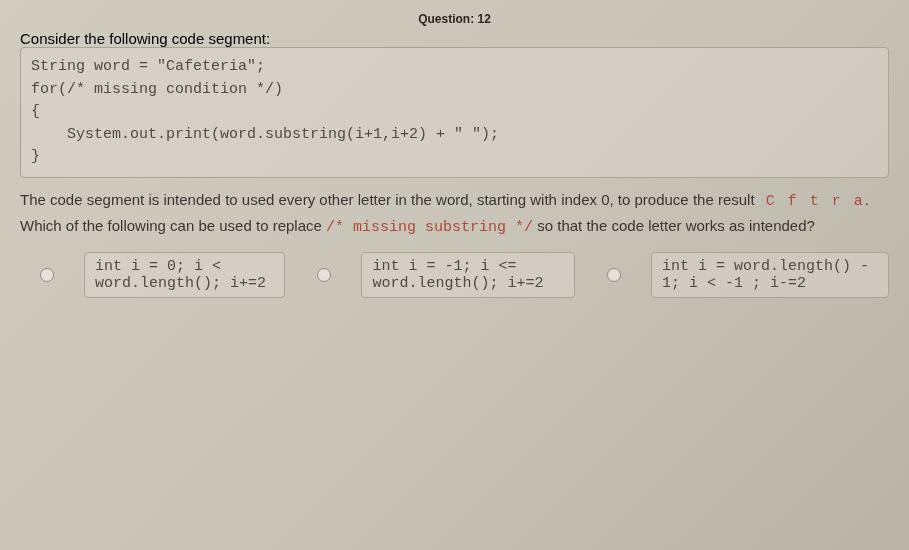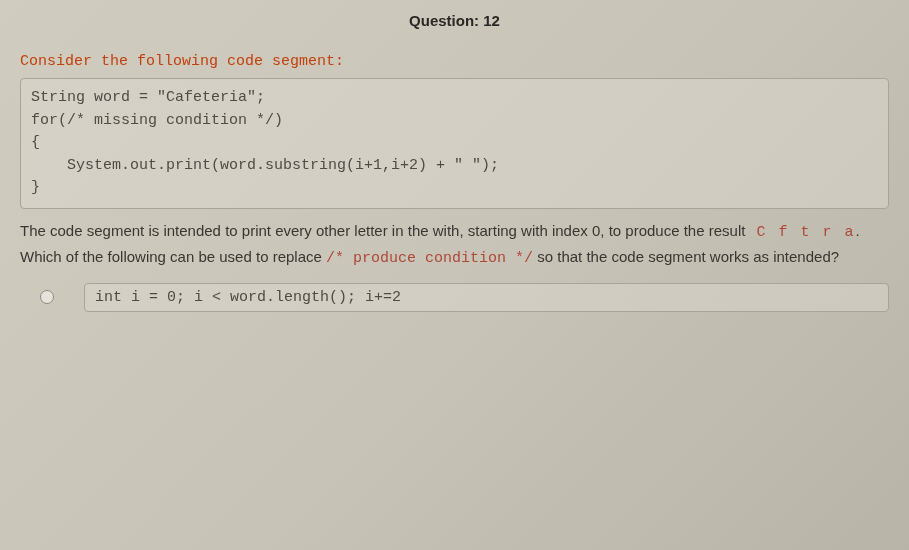--- a/index.html
+++ b/index.html
@@ -11,30 +11,29 @@
       font-family: Arial, Helvetica, sans-serif;
       background: linear-gradient(135deg, #d0ccc0 0%, #c8c4b8 50%, #b8b4a8 100%);
       width: 909px;
       height: 550px;
       padding: 12px 20px;
       color: #3a3632;
       overflow: hidden;
     }
     .question-title {
       text-align: center;
-      font-size: 15px;
+      font-size: 12px;
       font-weight: bold;
-      margin-bottom: 24px;
+      margin-bottom: 4px;
       color: #2a2824;
     }
     .intro-text {
       font-size: 15px;
-      margin-bottom: 8px;
-      color: #c2410c;
-      font-family: Liberation Mono, monospace;
+      margin-bottom: 0;
+      color: #000000;
     }
     .code-block {
       border: 1px solid #a8a498;
       border-radius: 4px;
       background: rgba(220, 216, 208, 0.5);
       padding: 8px 10px;
       font-family: 'Courier New', Courier, monospace;
       font-size: 15px;
       color: #504c44;
       line-height: 1.5;
@@ -52,21 +51,21 @@
       color: #b04838;
       letter-spacing: 2px;
       margin-left: 7px;
     }
     .mono-red {
       font-family: 'Courier New', Courier, monospace;
       color: #b04838;
     }
     .options {
       display: flex;
-      flex-direction: column;
+      flex-direction: row;
       gap: 12px;
     }
     .option-row {
       display: flex;
       align-items: center;
       gap: 30px;
     }
     .radio {
       width: 14px;
       height: 14px;
@@ -94,21 +93,29 @@
 
 <div class="intro-text">Consider the following code segment:</div>
 
 <div class="code-block">String word = "Cafeteria";
 for(/* missing condition */)
 {
     System.out.print(word.substring(i+1,i+2) + " ");
 }</div>
 
 <div class="explanation">
-  <span>The code segment is intended to print every other letter in the with, starting with index 0, to produce the result </span><span class="mono-inline">C f t r a</span><span>. Which of the following can be used to replace </span><span class="mono-red">/* produce condition */</span><span> so that the code segment works as intended?</span>
+  <span>The code segment is intended to used every other letter in the word, starting with index 0, to produce the result </span><span class="mono-inline">C f t r a</span><span>. Which of the following can be used to replace </span><span class="mono-red">/* missing substring */</span><span> so that the code letter works as intended?</span>
 </div>
 
 <div class="options">
   <div class="option-row">
     <div class="radio"></div>
     <div class="option-code">int i = 0; i &lt; word.length(); i+=2</div>
   </div>
+  <div class="option-row">
+    <div class="radio"></div>
+    <div class="option-code">int i = -1; i &lt;= word.length(); i+=2</div>
+  </div>
+  <div class="option-row">
+    <div class="radio"></div>
+    <div class="option-code">int i = word.length() - 1; i &lt; -1 ; i-=2</div>
+  </div>
 </div>
 
 </body></html>

